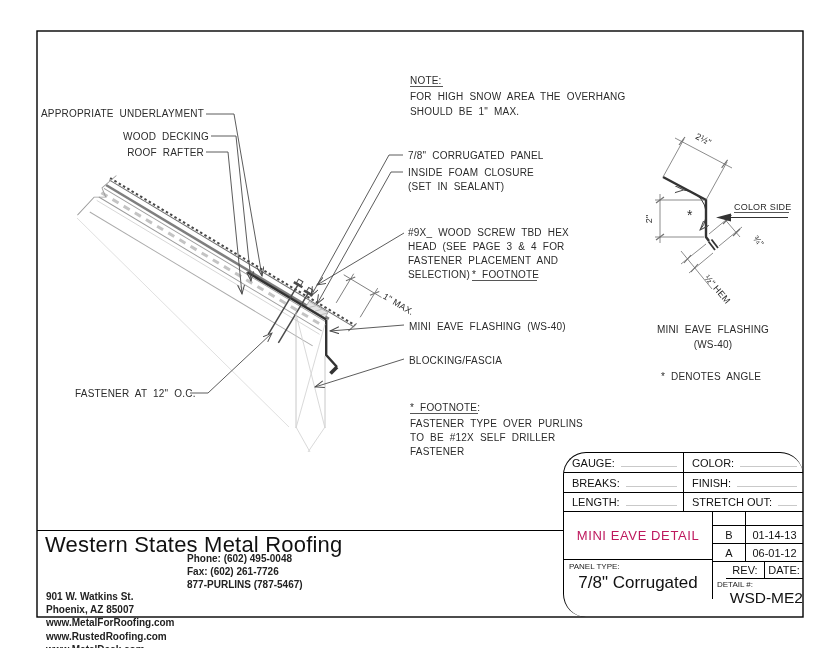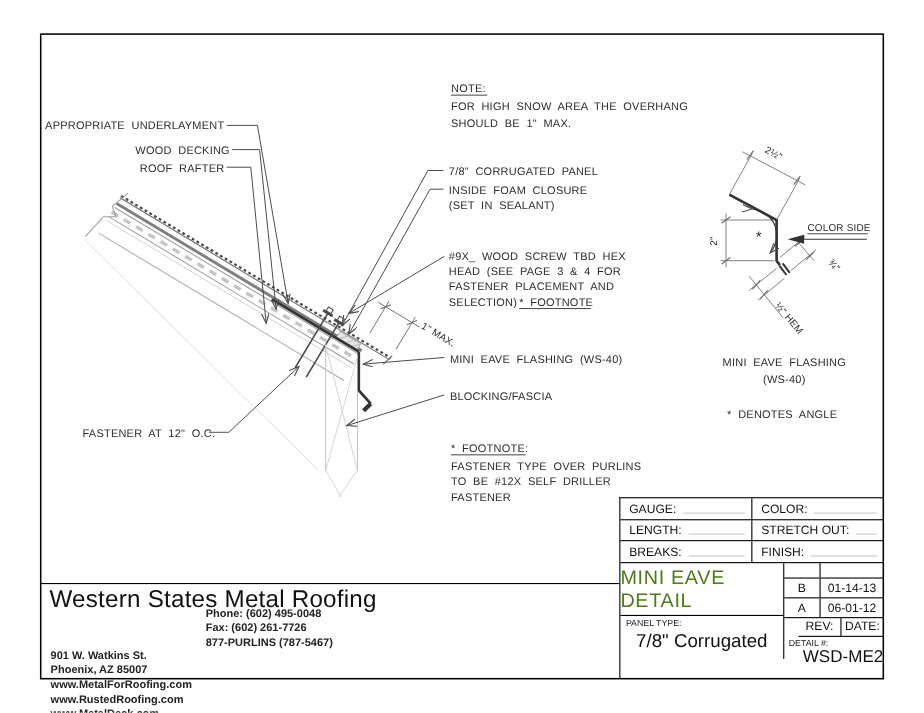--- a/index.html
+++ b/index.html
@@ -15,31 +15,31 @@
   .company-box { position:absolute; left:37px; top:530px; width:526px; height:87px;
                  border-top:1.4px solid #000; }
   .company-name { position:absolute; left:8px; top:1px; font-size:22px; color:#111;
                   letter-spacing:0.2px; white-space:nowrap; }
   .company-left { position:absolute; left:9px; top:21px; font-size:10px; font-weight:bold;
                   color:#222; line-height:13.2px; white-space:nowrap;margin-top:38px; }
   .company-right { position:absolute; left:150px; top:21px; width:130px; text-align:left;
                    font-size:10px; font-weight:bold; color:#222; line-height:13.2px; white-space:nowrap; }
 
   .spec-block { position:absolute; left:563px; top:452px; width:240px; height:165px;
-                border-left:1.4px solid #000; border-top:1.4px solid #000; font-size:11px; color:#111; }
+                border-left:1.4px solid #000; border-top:1.4px solid #000; font-size:11px; color:#111;border-radius:23px; }
   .spec-row { display:flex; border-bottom:1.4px solid #000; }
   .spec-cell { display:flex; align-items:flex-end; padding:0 6px 3px 8px; overflow:hidden; }
   .spec-cell .lbl { font-weight:500; white-space:nowrap; padding-bottom:0px; }
   .blank { flex:1 1 auto; border-bottom:1px solid #c9c9c9; height:11px; margin-left:6px; margin-bottom:2px; }
   .cell-split { border-right:1.4px solid #000; }
 
   .tb-bottom { display:flex; height:87px; }
   .tb-left { width:148px; display:flex; flex-direction:column; }
   .tb-title { height:48px; border-bottom:1.4px solid #000; display:flex; align-items:center;
-              justify-content:center; font-size:18px; letter-spacing:0.6px; color:#4d7c0f; }
+              justify-content:center; font-size:13px; letter-spacing:0.6px; color:#be185d; }
   .tb-panel { height:39px; position:relative; }
   .tb-panel .small-lbl { position:absolute; left:5px; top:2px; font-size:8px; color:#222; }
   .tb-panel .val { position:absolute; left:0; right:0; top:13px; text-align:center; font-size:17px; color:#111; }
   .tb-right { flex:1 1 auto; border-left:1.4px solid #000; display:flex; flex-direction:column; }
   .rev-row { display:flex; border-bottom:1.4px solid #000; font-size:11px; color:#111; }
   .rev-row .rc { width:33px; border-right:1.4px solid #000; display:flex; align-items:center; justify-content:center; }
   .rev-row .dc { flex:1; display:flex; align-items:center; justify-content:center; }
   .rev-empty { height:14px; }
   .rev-b, .rev-a { height:18px; }
   .rev-hdr { height:17px; font-weight:500;margin-left:13px; }
@@ -224,37 +224,37 @@
     <div class="spec-row" style="height:20px">
       <div class="spec-cell cell-split" style="width:120px">
         <span class="lbl">GAUGE:</span>
           <span class="blank"></span>
       </div>
       <div class="spec-cell" style="flex:1">
         <span class="lbl">COLOR:</span>
           <span class="blank"></span>
       </div>
     </div>
+    <div class="spec-row" style="height:20px">
+      <div class="spec-cell cell-split" style="width:120px">
+        <span class="lbl">BREAKS:</span>
+          <span class="blank"></span>
+      </div>
+      <div class="spec-cell" style="flex:1">
+        <span class="lbl">FINISH:</span>
+          <span class="blank"></span>
+      </div>
+    </div>
     <div class="spec-row" style="height:19px">
       <div class="spec-cell cell-split" style="width:120px">
         <span class="lbl">LENGTH:</span>
           <span class="blank"></span>
       </div>
       <div class="spec-cell" style="flex:1">
         <span class="lbl">STRETCH OUT:</span>
-          <span class="blank"></span>
-      </div>
-    </div>
-    <div class="spec-row" style="height:20px">
-      <div class="spec-cell cell-split" style="width:120px">
-        <span class="lbl">BREAKS:</span>
-          <span class="blank"></span>
-      </div>
-      <div class="spec-cell" style="flex:1">
-        <span class="lbl">FINISH:</span>
           <span class="blank"></span>
       </div>
     </div>
 
     <div class="tb-bottom">
       <div class="tb-left">
         <div class="tb-title">MINI EAVE DETAIL</div>
         <div class="tb-panel">
           <span class="small-lbl">PANEL TYPE:</span>
           <div class="val">7/8" Corrugated</div>

